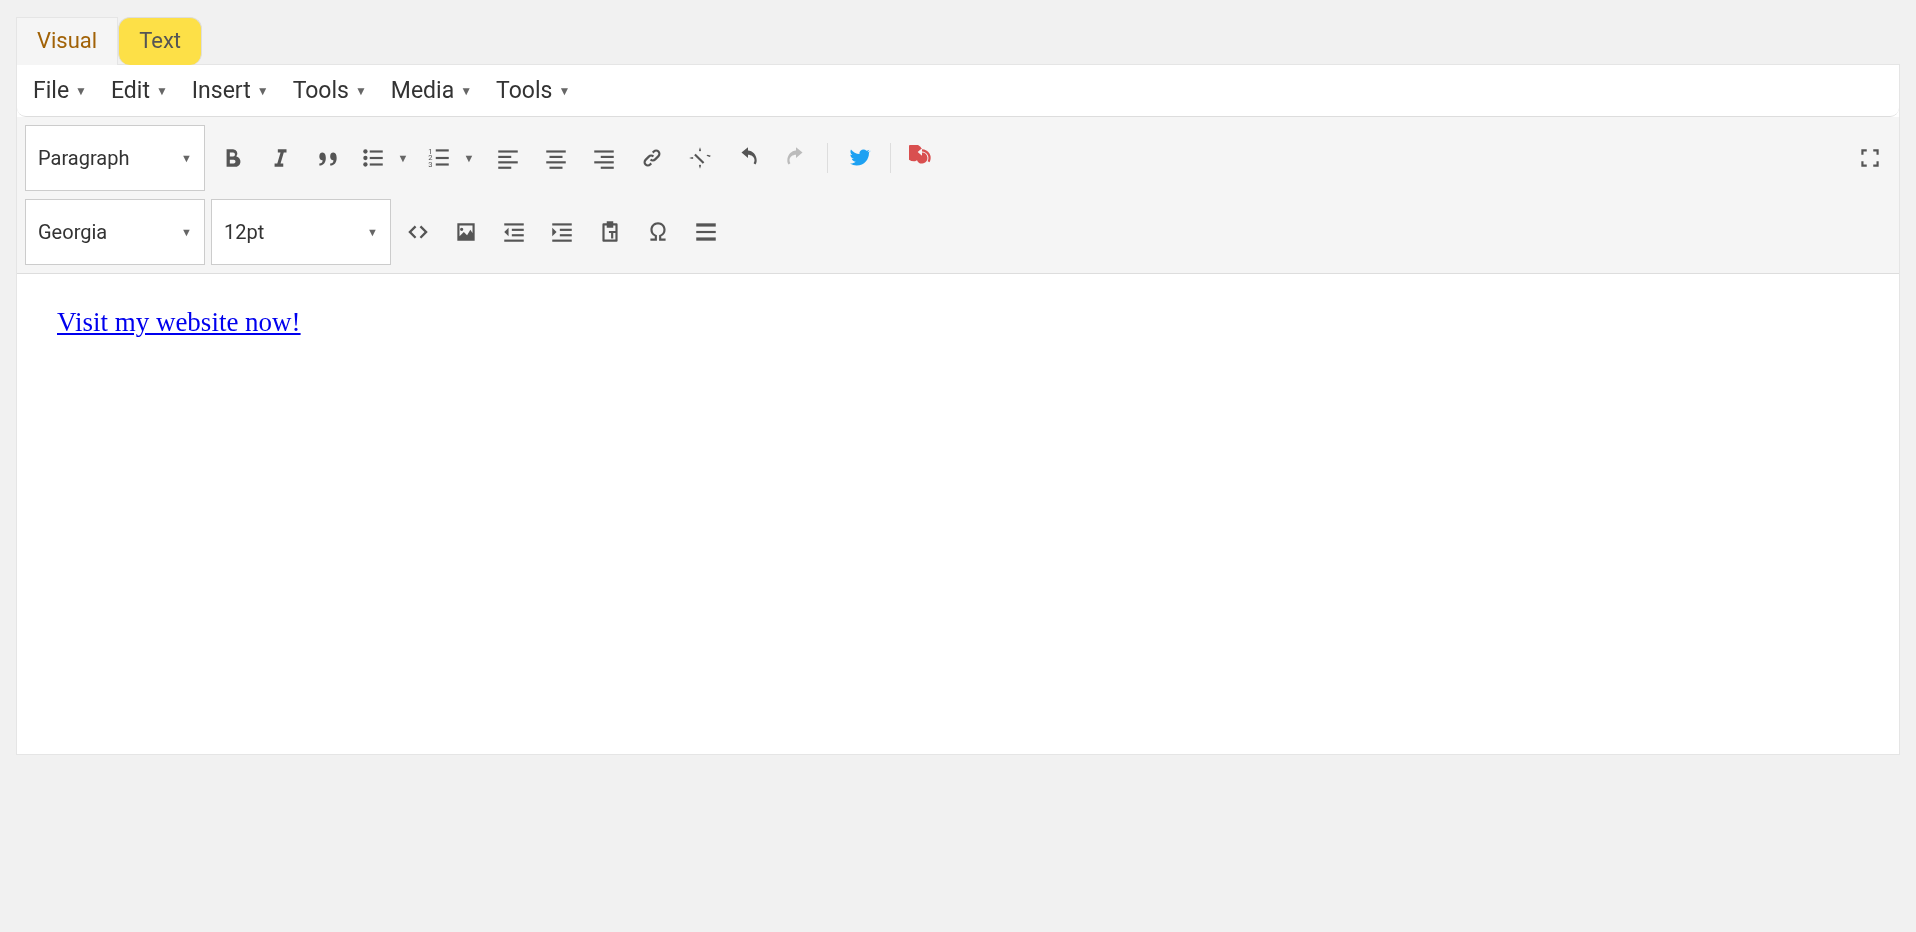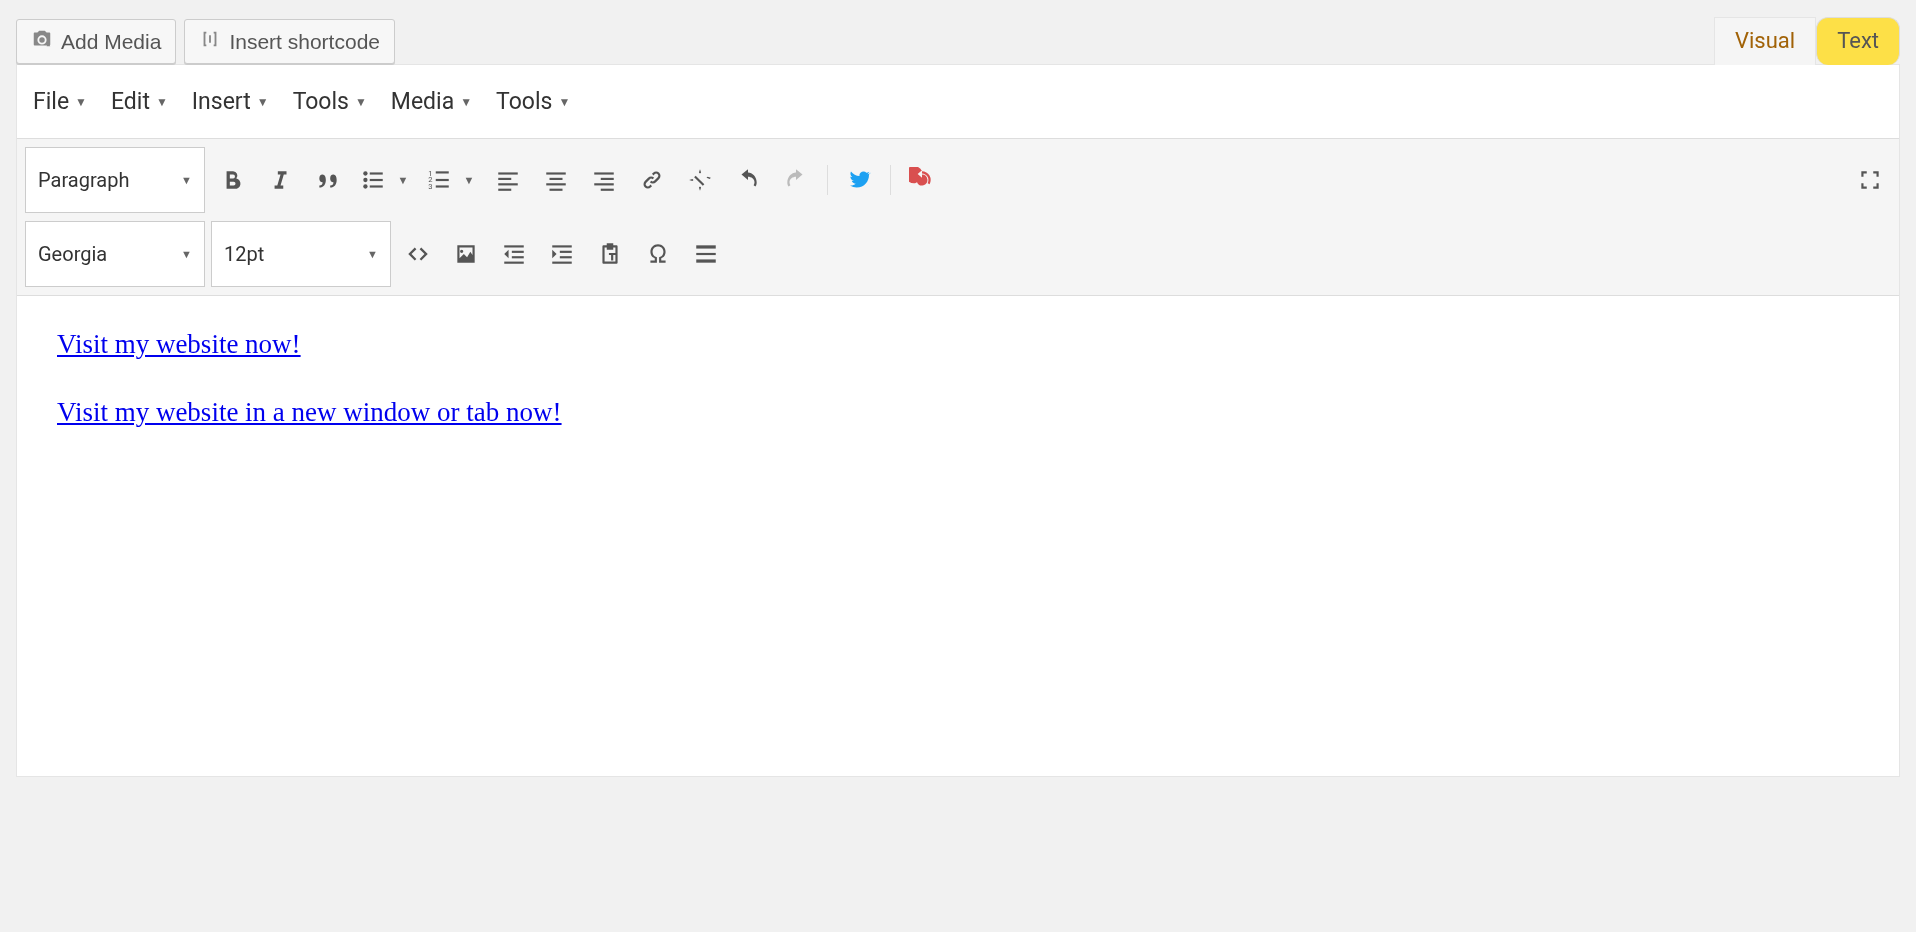--- a/index.html
+++ b/index.html
@@ -64,22 +64,23 @@
     border-radius: 12px;
   }
   .editor-box {
     border: 1px solid #e5e5e5;
     background: #fff;
   }
   .menubar {
     display: flex;
     background: #fff;
     border-bottom: 1px solid #ddd;
-    padding: 17px 10px;
+    padding: 6px 10px;
     gap: 12px;
+    border-radius: 9px;
   }
   .menu-item {
     display: inline-flex;
     align-items: center;
     gap: 6px;
     padding: 6px 6px;
     font-size: 23px;
     color: #333;
     cursor: pointer;
   }
@@ -168,38 +169,20 @@
     color: #b9b9b9;
     text-decoration: underline;
   }
 </style>
 </head>
 <body>
 
 <div class="container">
 
   <div class="top-row">
-    <div class="top-buttons">
-      <button class="media-btn">
-        <span>
-          <svg viewBox="0 0 24 24">
-              <path d="M4 5h3l2-2h6l2 2h3a1 1 0 0 1 1 1v12a1 1 0 0 1-1 1H4a1 1 0 0 1-1-1V6a1 1 0 0 1 1-1zm8 3a5 5 0 1 0 0 10 5 5 0 0 0 0-10zm0 2a3 3 0 1 1 0 6 3 3 0 0 1 0-6zM19 17l2 3h-4l2-3z"></path>
-            </svg>
-        </span>
-        <span>Add Media</span>
-      </button>
-      <button class="media-btn">
-        <span>
-          <svg viewBox="0 0 24 24">
-              <path d="M5 4h3v2H7v12h1v2H5V4zm14 0v16h-3v-2h1V6h-1V4h3zM11 8h2v8h-2V8z"></path>
-            </svg>
-        </span>
-        <span>Insert shortcode</span>
-      </button>
-    </div>
     <div class="tabs">
       <div class="tab active">Visual</div>
       <div class="tab">Text</div>
     </div>
   </div>
 
   <div class="editor-box">
 
     <div class="menubar">
       <div class="menu-item">
@@ -396,17 +379,16 @@
               <rect x="3" y="4" width="18" height="3"></rect>
               <rect x="3" y="11" width="18" height="2"></rect>
               <rect x="3" y="17" width="18" height="3"></rect>
             </svg>
           </div>
       </div>
     </div>
 
     <div class="content">
       <p><a href="#" class="link1">Visit my website now!</a></p>
-      <p><a href="#" class="link2">Visit my website in a new window or tab now!</a></p>
     </div>
 
   </div>
 </div>
 
 </body></html>

